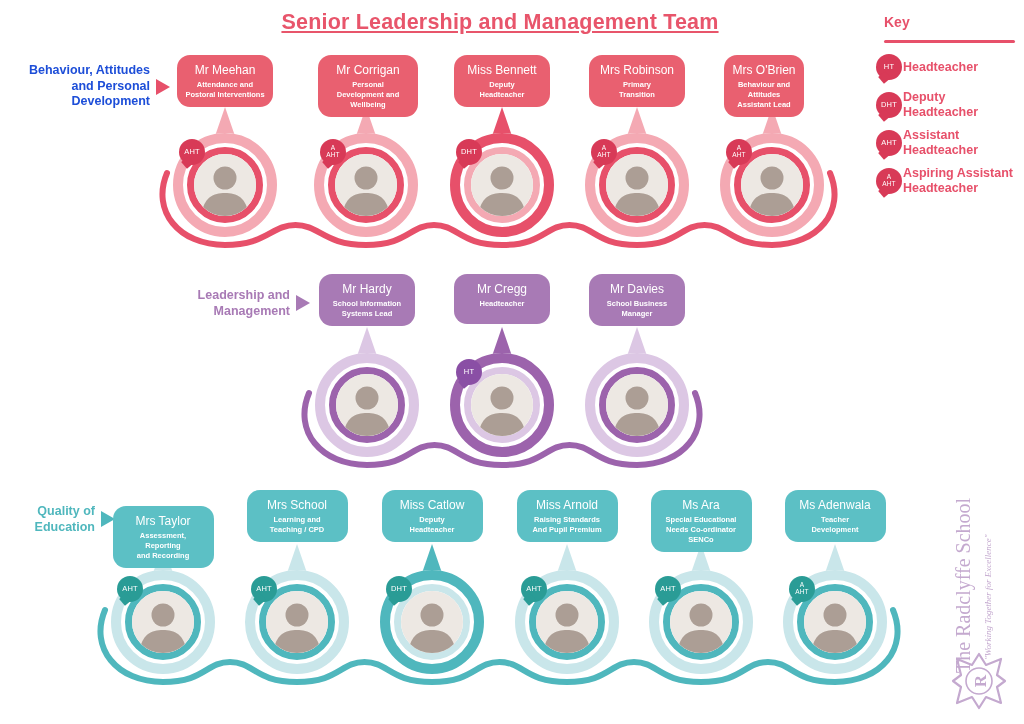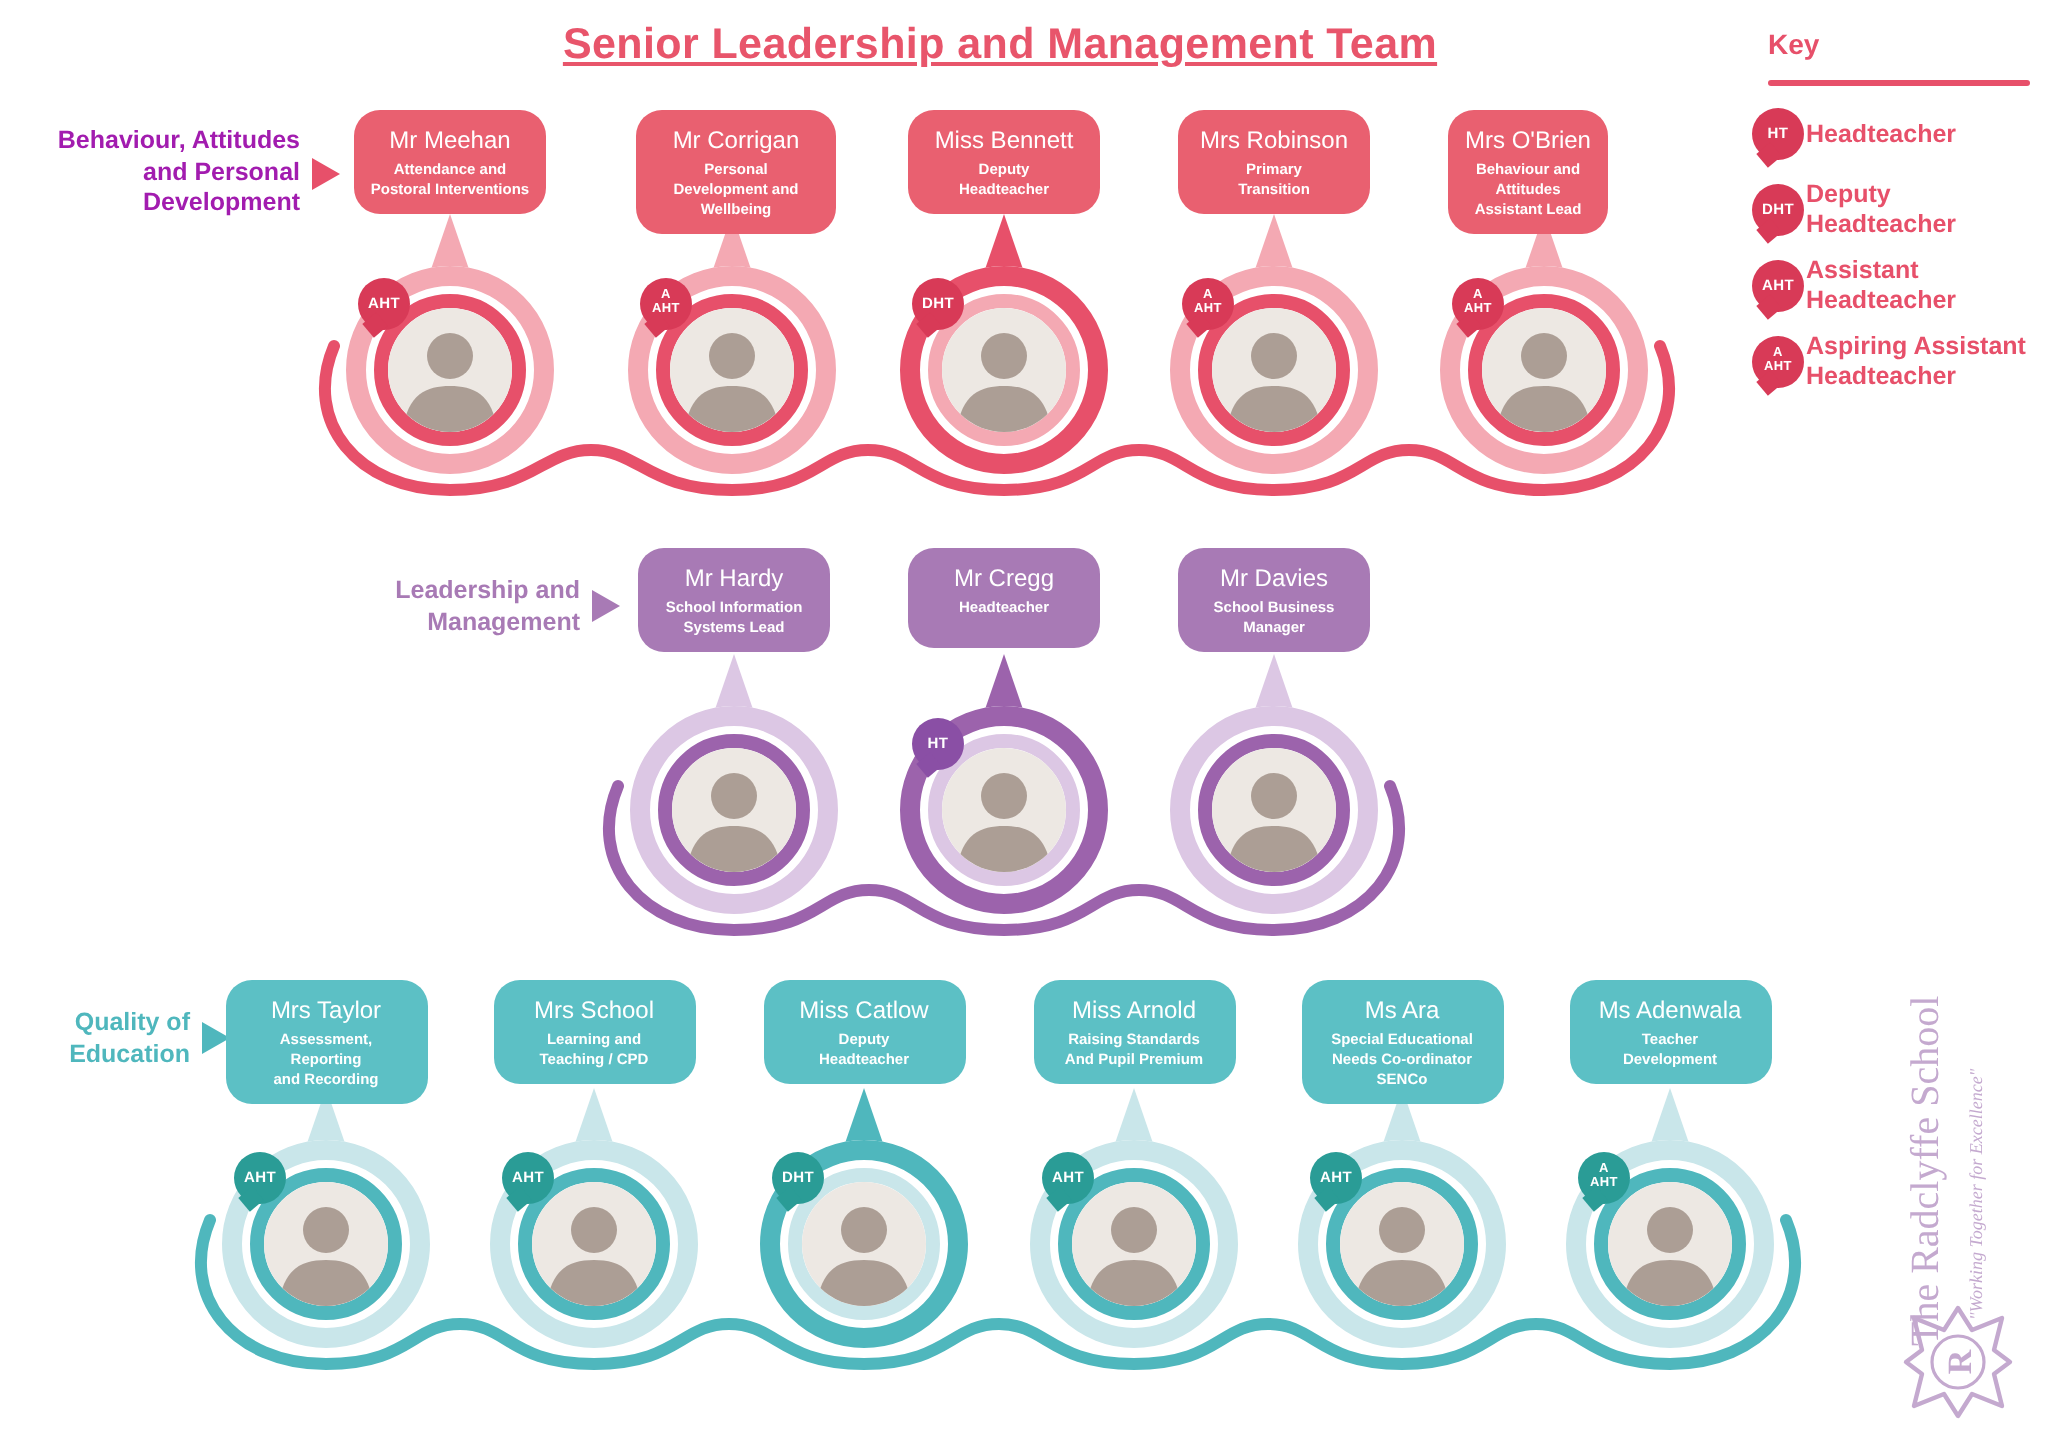--- a/index.html
+++ b/index.html
@@ -19,21 +19,21 @@
   .card{position:absolute;border-radius:13px;color:#fff;text-align:center;box-sizing:border-box;
         padding:8px 3px 7px;min-height:50px;z-index:2;}
   .mname{font-size:12px;font-weight:400;margin-bottom:3px;white-space:nowrap;}
   .mrole{font-size:7.5px;font-weight:700;line-height:10px;white-space:nowrap;}
   
   .spike{position:absolute;width:0;height:0;border-left:11px solid transparent;border-right:11px solid transparent;
          border-bottom:32px solid #ccc;z-index:0;}
   .disc{position:absolute;width:104px;height:104px;border-radius:50%;background:#fff;z-index:1;}
   .ring{position:absolute;border-radius:50%;box-sizing:content-box;z-index:1;}
   .photo{position:absolute;width:62px;height:62px;border-radius:50%;overflow:hidden;z-index:1;}
-  .badge{position:absolute;width:26px;height:26px;border-radius:50%;color:#fff;font-weight:700;font-size:7.5px;
+  .badge{position:absolute;width:26px;height:26px;border-radius:50%;color:#fff;font-weight:400;font-size:7.5px;
          display:flex;flex-direction:column;align-items:center;justify-content:center;line-height:1.05;
          letter-spacing:.2px;z-index:3;text-align:center;}
   .badge.two{font-size:6.5px;}
   .badge::after{content:"";position:absolute;left:4px;bottom:-2px;width:9px;height:9px;background:inherit;
          transform:rotate(50deg);z-index:-1;}
   .bw{display:block;}
   #waves{position:absolute;left:0;top:0;z-index:0;}
   
   .vert{position:absolute;writing-mode:vertical-rl;transform:rotate(180deg);
         font-family:"Liberation Serif",serif;z-index:2;white-space:nowrap;}
@@ -82,21 +82,21 @@
           <span class="bw">AHT</span>
         </div>
         <div class="key-label" style="left:903px;top:166px;color:#E7506A">
           <div>Aspiring Assistant</div>
           <div>Headteacher</div>
         </div>
       </div>
   </div>
 
   <div id="rows">
-      <div class="sec-label" style="right:874px;top:63px;color:#a21caf">
+      <div class="sec-label" style="right:874px;top:63px;color:#1d4ed8">
         <div>Behaviour, Attitudes</div>
         <div>and Personal</div>
         <div>Development</div>
       </div>
       <div class="tri" style="left:156px;top:79px;border-left-color:#E7506A"></div>
       <div class="card" style="left:177px;top:55px;width:96px;background:#E96070">
         <div class="mname">Mr Meehan</div>
         <div class="mrole">Attendance and</div>
         <div class="mrole">Postoral Interventions</div>
       </div>
@@ -232,21 +232,21 @@
       <div class="photo" style="left:606px;top:374px"><svg viewBox="0 0 62 62" width="62" height="62">
           <rect width="62" height="62" fill="#EDE8E3"></rect>
           <circle cx="31" cy="24" r="11.5" fill="#AC9E95"></circle>
           <path d="M7 64 C9 43 19 39 31 39 C43 39 53 43 55 64 Z" fill="#AC9E95"></path>
         </svg></div>
       <div class="sec-label" style="right:929px;top:504px;color:#4FB7BD">
         <div>Quality of</div>
         <div>Education</div>
       </div>
       <div class="tri" style="left:101px;top:511px;border-left-color:#4FB7BD"></div>
-      <div class="card" style="left:112.5px;top:490px;width:101px;background:#5CC0C5">
+      <div class="card" style="left:112.5px;top:506px;width:101px;background:#5CC0C5">
         <div class="mname">Mrs Taylor</div>
         <div class="mrole">Assessment,</div>
         <div class="mrole">Reporting</div>
         <div class="mrole">and Recording</div>
       </div>
       <div class="spike" style="left:152px;top:544px;border-bottom-color:#C9E6EA"></div>
       <div class="disc" style="left:111px;top:570px"></div>
       <div class="ring" style="left:111px;top:570px;width:84px;height:84px;border:10px solid #C9E6EA"></div>
       <div class="ring" style="left:125px;top:584px;width:62px;height:62px;border:7px solid #4FB7BD"></div>
       <div class="photo" style="left:132px;top:591px"><svg viewBox="0 0 62 62" width="62" height="62">

